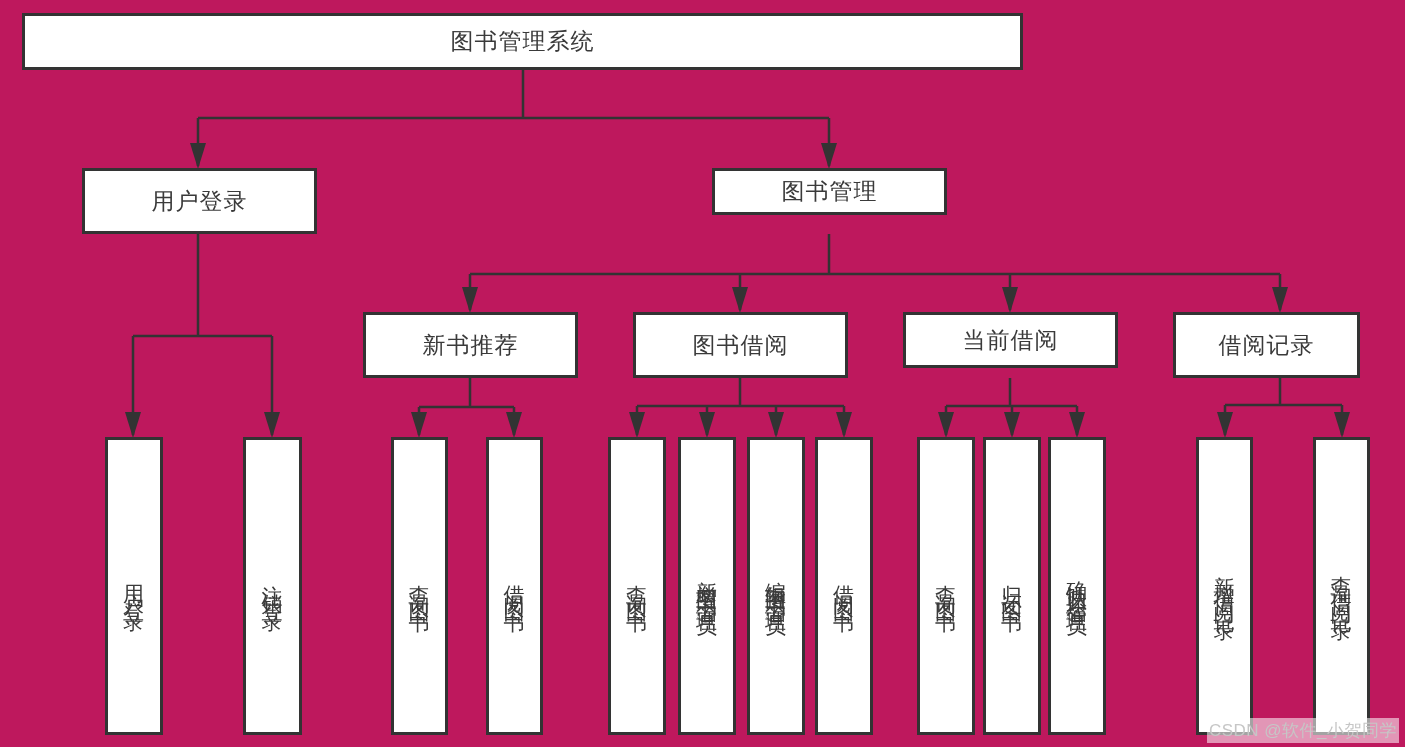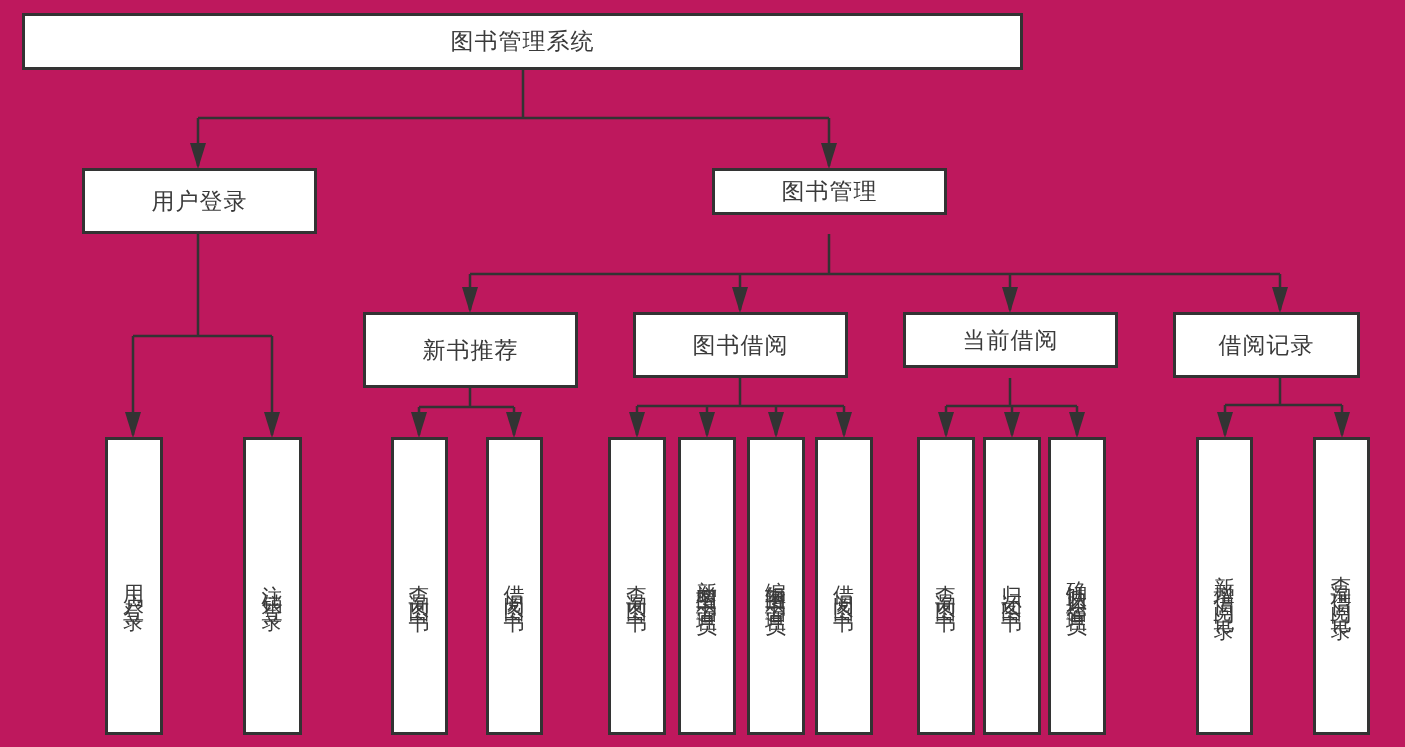--- a/index.html
+++ b/index.html
@@ -111,21 +111,21 @@
     <span>图书管理系统</span>
   </div>
 
   <div class="node h-node" style="left:82px; top:168px; width:235px; height:66px;">
     <span>用户登录</span>
   </div>
   <div class="node h-node" style="left:712px; top:168px; width:235px; height:47px;">
     <span>图书管理</span>
   </div>
 
-  <div class="node h-node" style="left:363px; top:312px; width:215px; height:76px;">
+  <div class="node h-node" style="left:363px; top:312px; width:215px; height:66px;">
     <span>新书推荐</span>
   </div>
   <div class="node h-node" style="left:633px; top:312px; width:215px; height:66px;">
     <span>图书借阅</span>
   </div>
   <div class="node h-node" style="left:903px; top:312px; width:215px; height:56px;text-align:right;">
     <span>当前借阅</span>
   </div>
   <div class="node h-node" style="left:1173px; top:312px; width:187px; height:66px;">
     <span>借阅记录</span>
@@ -168,14 +168,15 @@
     <span class="vtext long">确认归还（管理员）</span>
   </div>
 
   <div class="node leaf" style="left:1196px; width:57px;">
     <span class="vtext">新增借阅记录</span>
   </div>
   <div class="node leaf" style="left:1313px; width:57px;">
     <span class="vtext">查询借阅记录</span>
   </div>
 
+  <div class="watermark">CSDN @软件_小贺同学</div>
 
 </div>
 
 </body></html>

